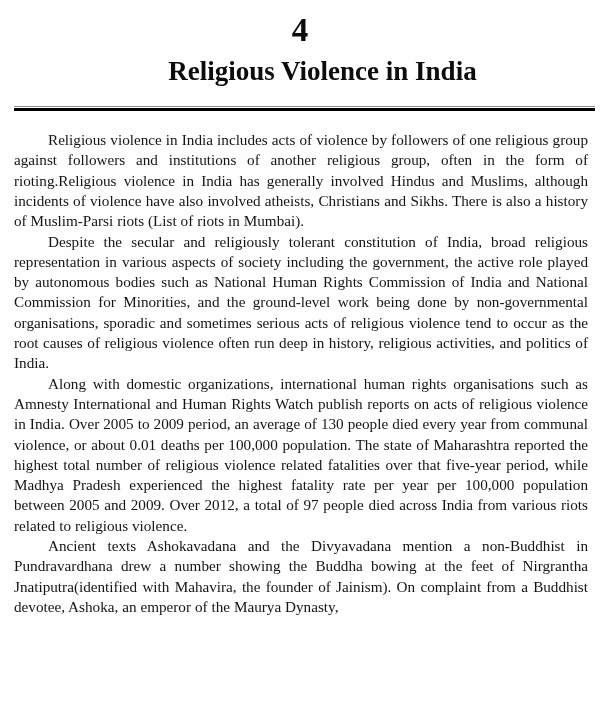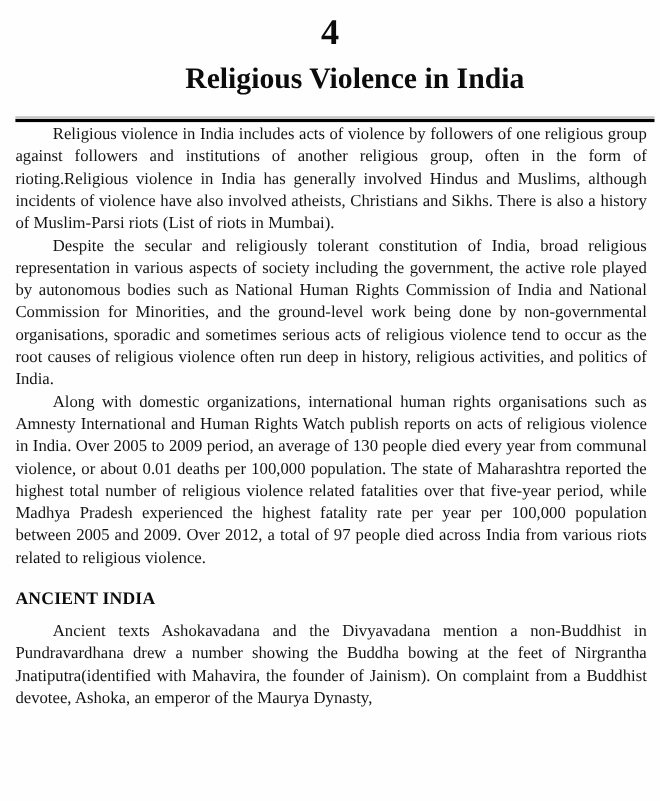--- a/index.html
+++ b/index.html
@@ -67,20 +67,21 @@
   }
   .rule-thick {
     height: 3px;
     background: #000000;
     width: 100%;
   }
 
   
   .body-col {
     margin: 0 12px 0 14px;
+    padding-top: 18px;
   }
 
   p.para {
     margin: 0;
     text-align: justify;
     text-justify: inter-word;
     font-size: 15.2px;
     line-height: 20.3px;
     text-indent: 34px;
     color: #141414;
@@ -117,19 +118,18 @@
   </div>
 
   <div class="body-col">
 
     <p class="para">Religious violence in India includes acts of violence by followers of one religious group against followers and institutions of another religious group, often in the form of rioting.Religious violence in India has generally involved Hindus and Muslims, although incidents of violence have also involved atheists, Christians and Sikhs. There is also a history of Muslim-Parsi riots (List of riots in Mumbai).</p>
 
     <p class="para">Despite the secular and religiously tolerant constitution of India, broad religious representation in various aspects of society including the government, the active role played by autonomous bodies such as National Human Rights Commission of India and National Commission for Minorities, and the ground-level work being done by non-governmental organisations, sporadic and sometimes serious acts of religious violence tend to occur as the root causes of religious violence often run deep in history, religious activities, and politics of India.</p>
 
     <p class="para">Along with domestic organizations, international human rights organisations such as Amnesty International and Human Rights Watch publish reports on acts of religious violence in India. Over 2005 to 2009 period, an average of 130 people died every year from communal violence, or about 0.01 deaths per 100,000 population. The state of Maharashtra reported the highest total number of religious violence related fatalities over that five-year period, while Madhya Pradesh experienced the highest fatality rate per year per 100,000 population between 2005 and 2009. Over 2012, a total of 97 people died across India from various riots related to religious violence.</p>
 
-    <h2 class="section-head">ANCIENT INDIA</h2>
 
     <p class="para">Ancient texts Ashokavadana and the Divyavadana mention a non-Buddhist in Pundravardhana drew a number showing the Buddha bowing at the feet of Nirgrantha Jnatiputra(identified with Mahavira, the founder of Jainism). On complaint from a Buddhist devotee, Ashoka, an emperor of the Maurya Dynasty,</p>
 
   </div>
 
 </div>
 
 </body></html>

